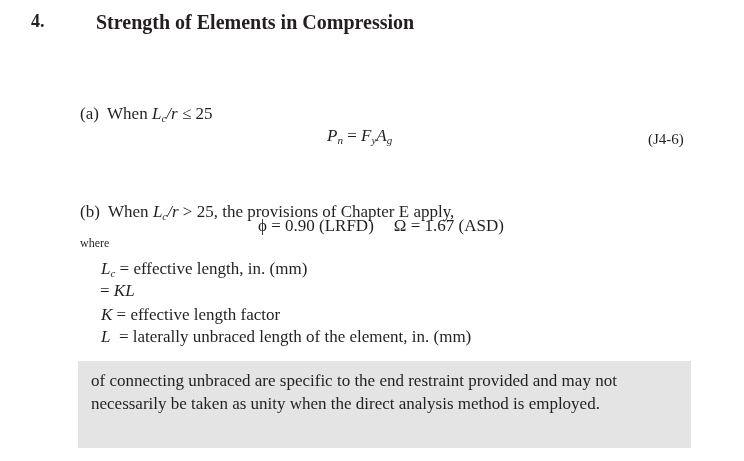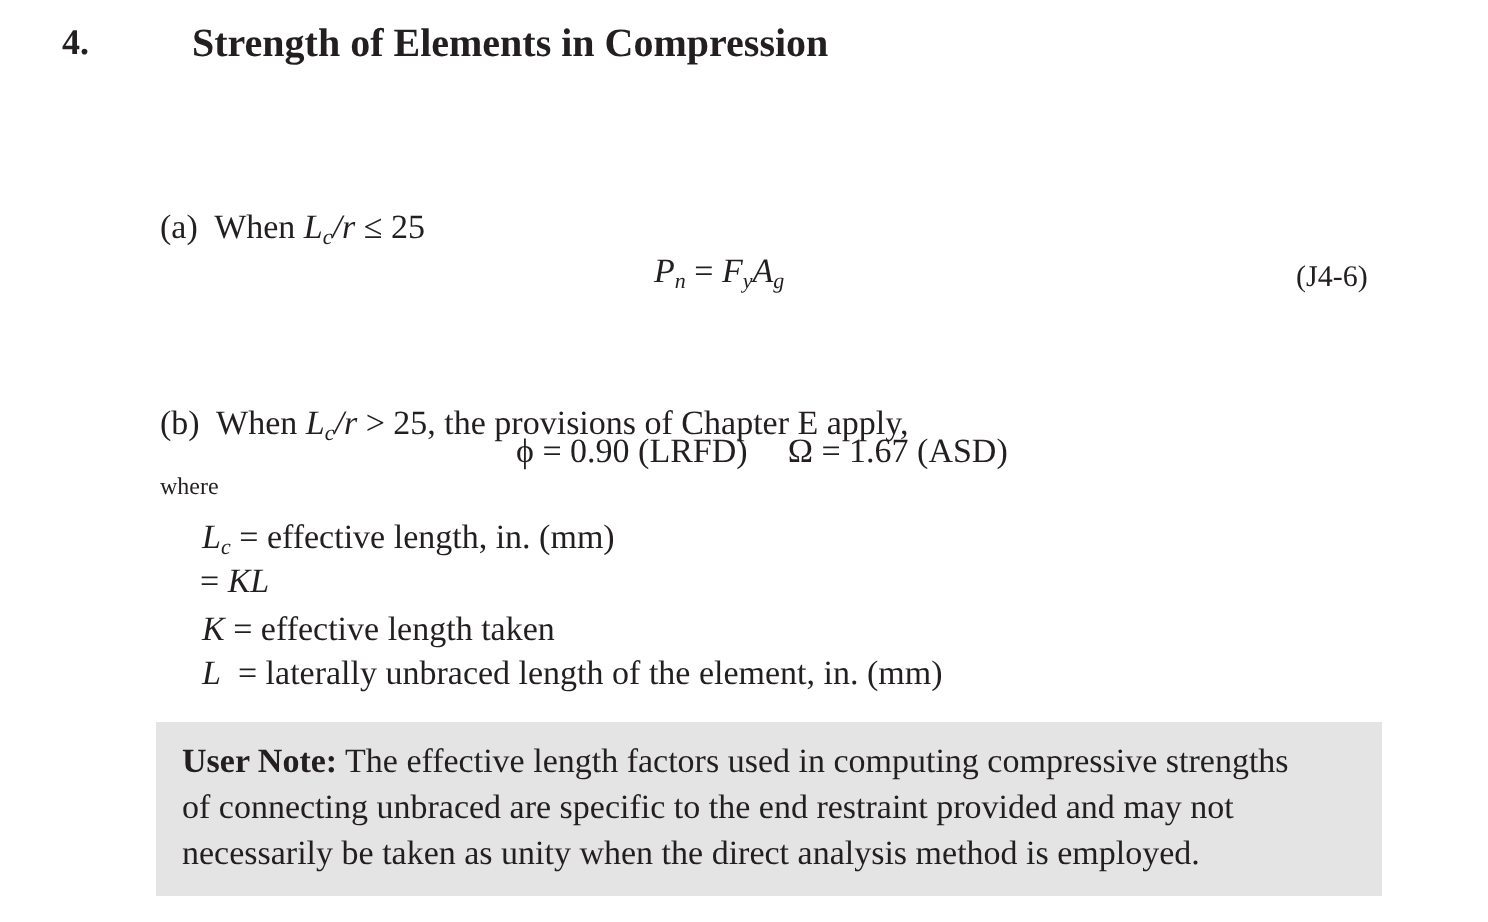--- a/index.html
+++ b/index.html
@@ -99,25 +99,24 @@
 
 <div class="abs where">where</div>
 
 <div class="abs def def1">
   <i>L</i><sub class="it">c</sub><span> = effective length, in. (mm)</span>
 </div>
 <div class="abs def def2">
   <span style="display:inline-block;width:16px;"></span><span>= </span><i>KL</i>
 </div>
 <div class="abs def def3">
-  <i>K</i><span> = effective length taken</span>
+  <i>K</i><span> = effective length factor</span>
 </div>
 <div class="abs def def4">
   <i>L</i><span style="white-space:pre">  = laterally unbraced length of the element, in. (mm)</span>
 </div>
 
 <div class="note">
   <div class="note-text">
-    <span class="nl"><span class="note-label">User Note:</span><span style="white-space:pre"> The effective length factors used in computing compressive strengths</span></span>
     <span class="nl">of connecting unbraced are specific to the end restraint provided and may not</span>
     <span class="nl">necessarily be taken as unity when the direct analysis method is employed.</span>
   </div>
 </div>
 
 </body></html>

